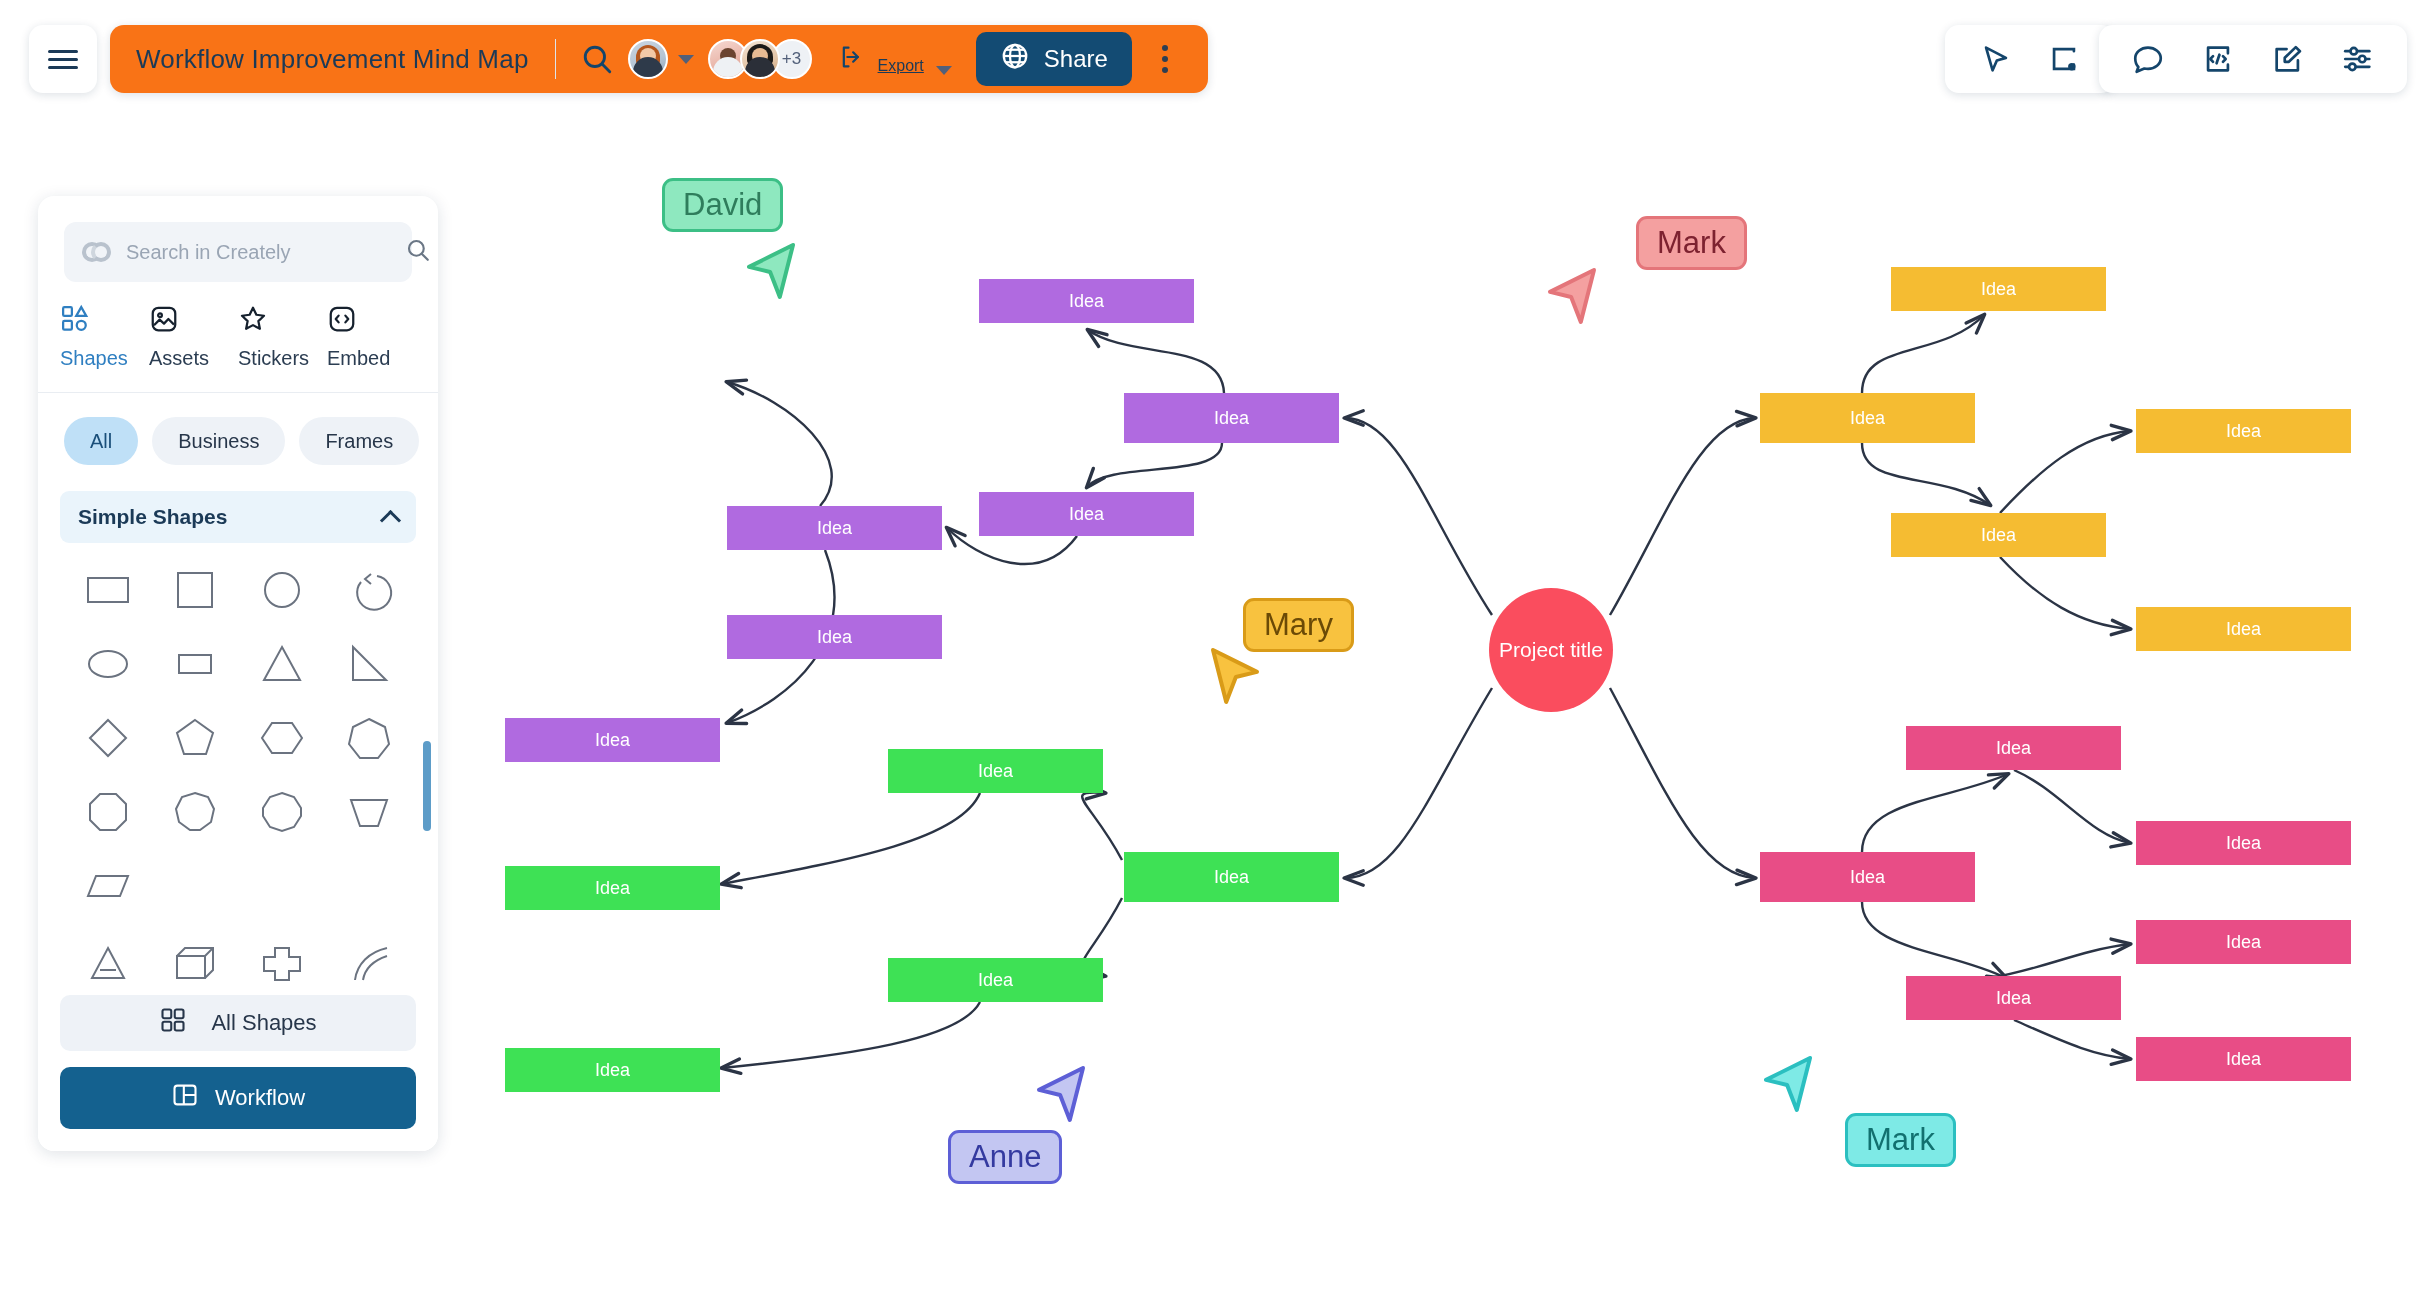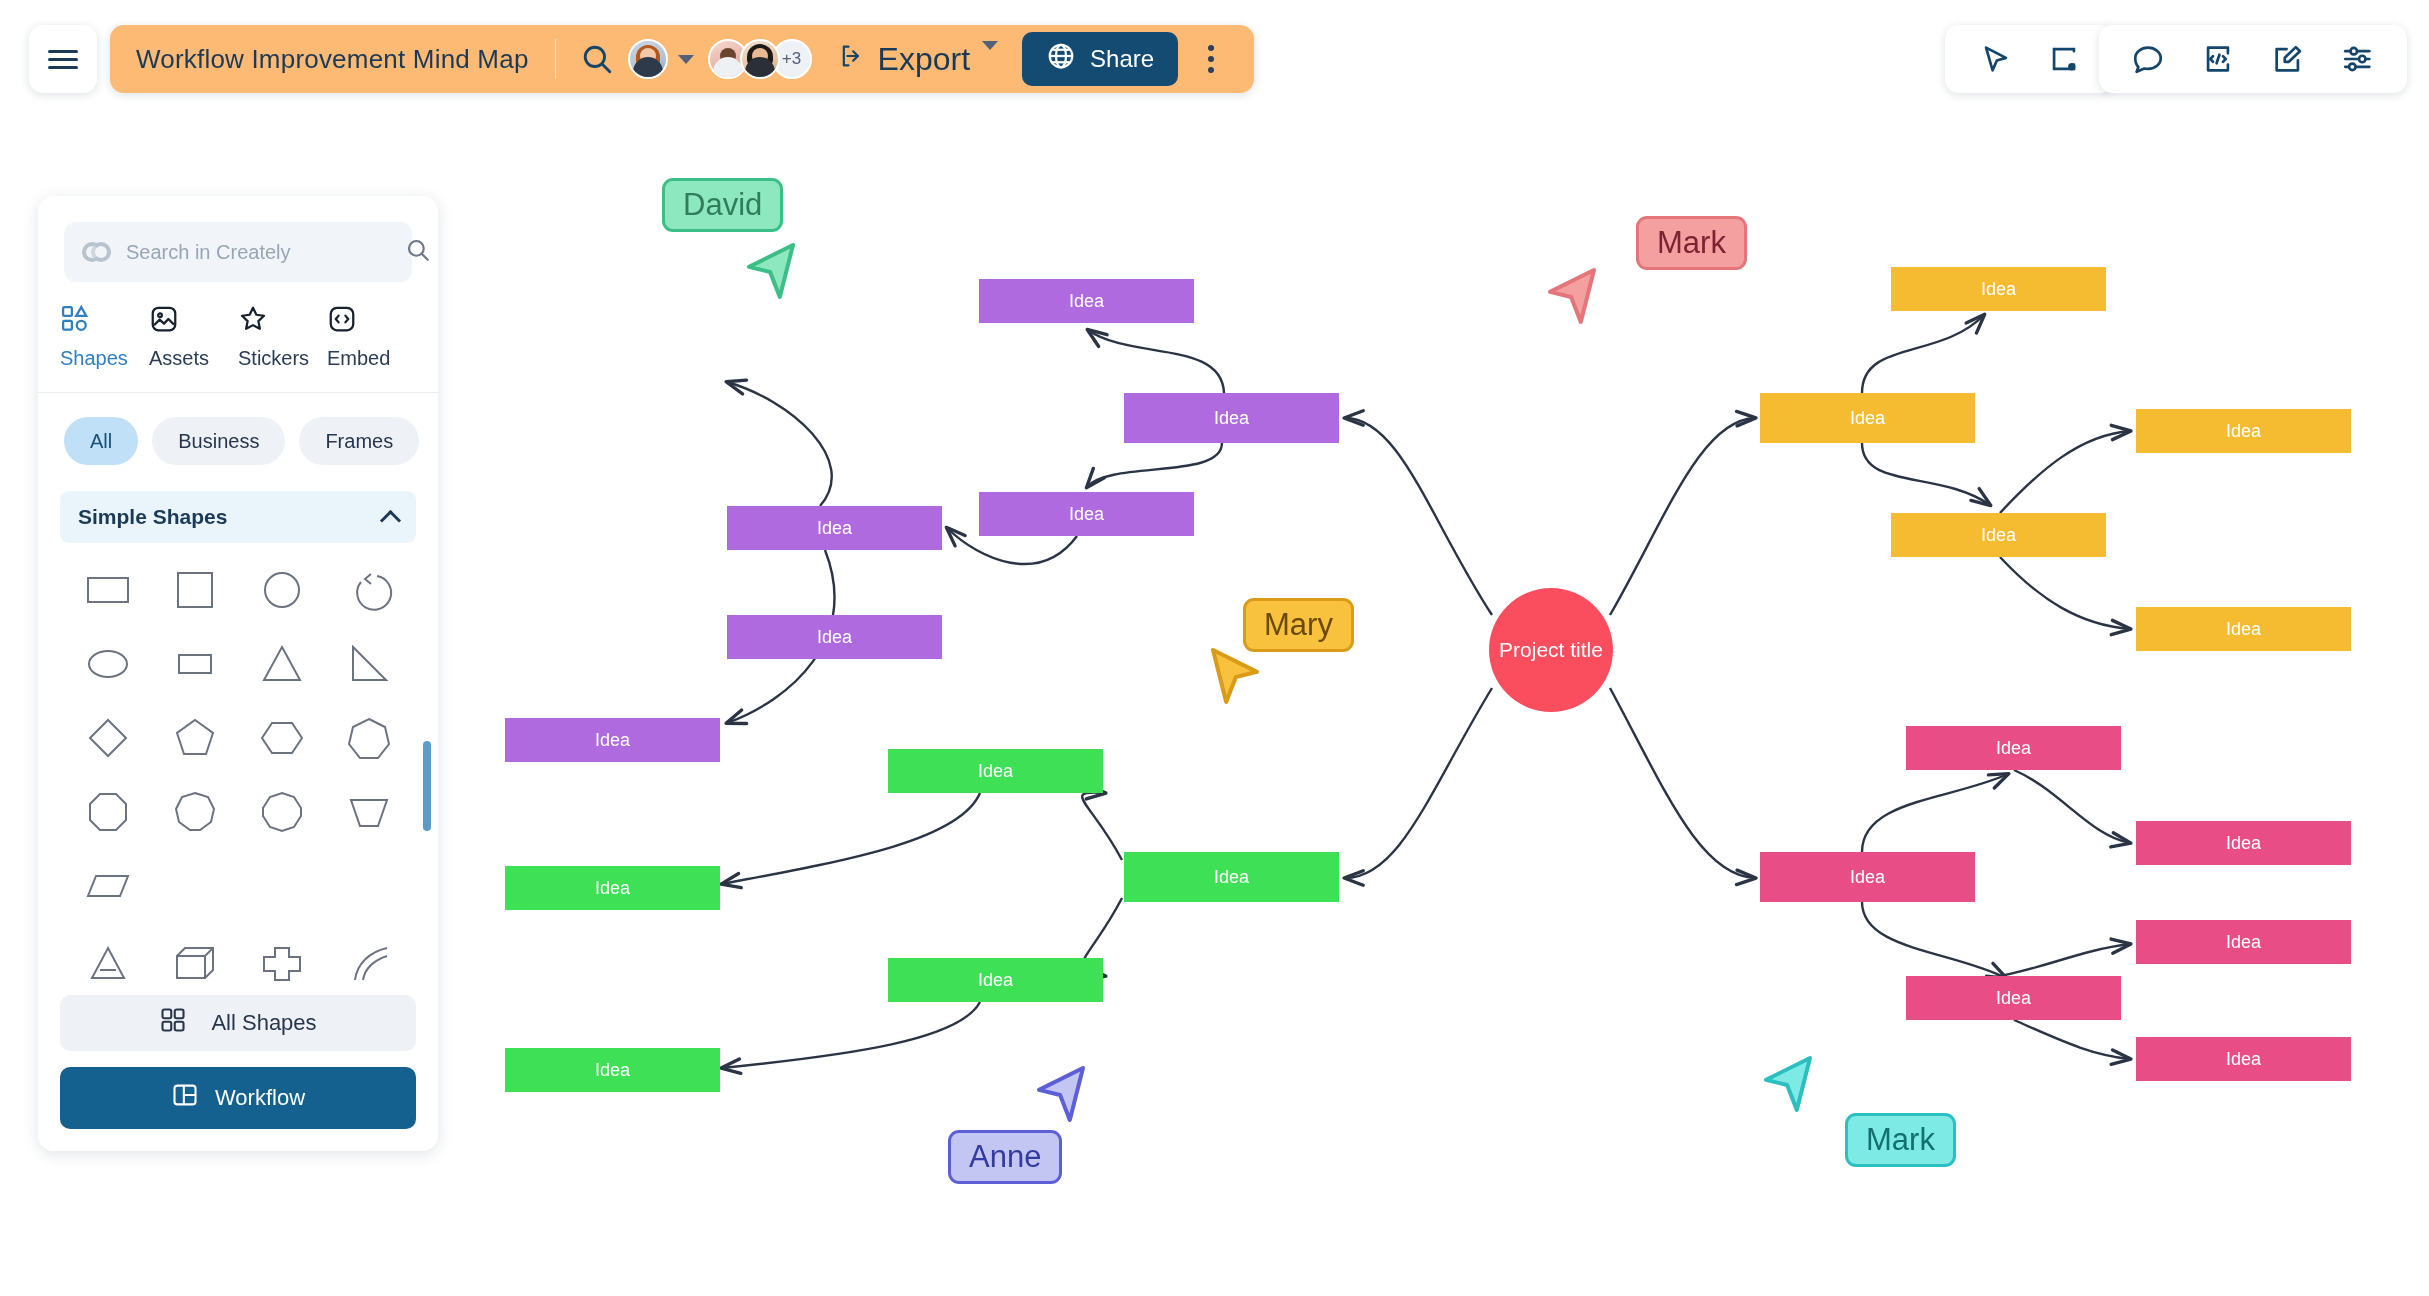--- a/index.html
+++ b/index.html
@@ -18,21 +18,21 @@
     background: #fff; box-shadow: 0 2px 10px rgba(16,40,70,.14);
     display: flex; align-items: center; justify-content: center;
   }
   .hamburger-card .bars { width: 30px; }
   .hamburger-card .bars i {
     display:block; height: 3px; background:#1b3a57; border-radius:2px; margin: 5px 0;
   }
 
   .topbar {
     position: absolute; left: 110px; top: 25px;
-    height: 68px; border-radius: 14px; background:#fdba74;
+    height: 68px; border-radius: 14px; background:#f97316;
     box-shadow: 0 2px 10px rgba(16,40,70,.14);
     display:flex; align-items:center; padding: 0 24px 0 26px; gap: 0px;
   }
   .doc-title {
     font-size: 26px; color:#1b3a57; letter-spacing:.2px; white-space:nowrap;
     padding-right: 26px;
   }
   .vdiv { width:1px; height:40px; background:#dfe4ea; }
   .icon-btn { display:flex; align-items:center; justify-content:center; cursor:pointer; }
   .search-icon-btn { width: 46px; height: 46px; margin-left: 18px; margin-right: 8px;}
@@ -58,22 +58,22 @@
     border-top:9px solid #52607a; margin-left:10px; margin-right:14px;
   }
   .avstack { display:flex; align-items:center; }
   .avstack .avatar + .avatar { margin-left: -8px; }
   .plus-badge {
     width:40px;height:40px;border-radius:50%;background:#eef1f5;color:#52607a;
     display:flex;align-items:center;justify-content:center;font-size:17px; margin-left:-8px;
     border:2px solid #fff;
   }
   .export-btn {
-    display:flex;align-items:flex-start;gap:12px; margin-left:26px; cursor:pointer;
-    color:#1b3a57; font-size:32px; white-space:nowrap;
+    display:flex;align-items:flex-end;gap:12px; margin-left:26px; cursor:pointer;
+    color:#1b3a57; font-size:16px; white-space:nowrap;text-decoration:underline;
   }
   .share-btn {
     display:flex;align-items:center;gap:14px; background:#134b73; color:#fff;
     border-radius:10px; height:54px; padding:0 24px; margin-left:24px; font-size:24px;
     cursor:pointer; white-space:nowrap;
   }
   .kebab { margin-left:20px; margin-right:6px; width:26px; display:flex; flex-direction:column; align-items:center; gap:5px; cursor:pointer;}
   .kebab i { width:6px;height:6px;border-radius:50%;background:#2f3e52; display:block;}
 
   .right-group-1 {

